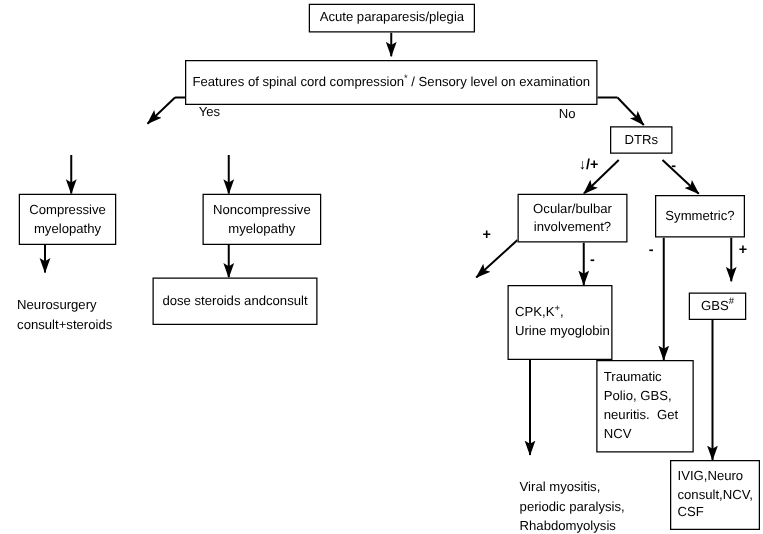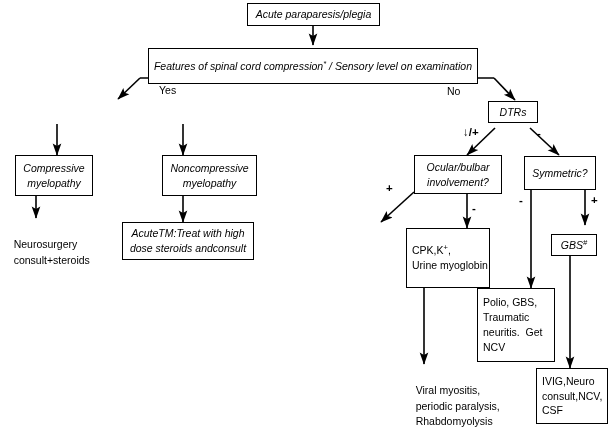--- a/index.html
+++ b/index.html
@@ -21,21 +21,21 @@
     border: 1.6px solid #000000;
     background: #ffffff;
     color: #000000;
     display: flex;
     flex-direction: column;
     justify-content: center;
     font-size: 10.5px;
     line-height: 1.42;
     z-index: 3;
   }
-  .node.center { align-items: center; text-align: center; font-style: italic; }
+  .node.center { align-items: center; text-align: center; }
   .node.left   { align-items: flex-start; text-align: left; }
   .node .ln { white-space: pre; display: block; width: 100%; }
   .node.left .ln { padding-left: 5px; }
 
   .freetext {
     position: absolute;
     color: #000000;
     font-size: 10.5px;
     line-height: 1.5;
     white-space: pre;
@@ -119,21 +119,20 @@
     <span class="ln">Compressive</span>
     <span class="ln">myelopathy</span>
   </div>
 
   <div class="node center" style="left:133px; top:155px; width:95px; height:41px;margin-left:29px;">
     <span class="ln">Noncompressive</span>
     <span class="ln">myelopathy</span>
   </div>
 
   <div class="node center" style="left:122px; top:222px; width:132px; height:38px;">
-    <span class="ln">AcuteTM:Treat with high</span>
     <span class="ln">dose steroids andconsult</span>
   </div>
 
   <div class="node center" style="left:414px; top:155px; width:88px; height:39px;">
     <span class="ln">Ocular/bulbar</span>
     <span class="ln">involvement?</span>
   </div>
 
   <div class="node center" style="left:524px; top:156px; width:72px; height:34px;">
     <span class="ln">Symmetric?</span>
@@ -142,22 +141,22 @@
   <div class="node left" style="left:406px; top:228px; width:84px; height:60px;">
     <span class="ln">CPK,K<span class="sup">+</span>,</span>
     <span class="ln">Urine myoglobin</span>
   </div>
 
   <div class="node center" style="left:551px; top:234px; width:46px; height:22px;">
     <span class="ln">GBS<span class="sup">#</span></span>
   </div>
 
   <div class="node left" style="left:477px; top:288px; width:78px; height:74px;">
+    <span class="ln">Traumatic</span>
     <span class="ln">Polio, GBS,</span>
-    <span class="ln">Traumatic</span>
     <span class="ln">neuritis.  Get</span>
     <span class="ln">NCV</span>
   </div>
 
   <div class="node left" style="left:536px; top:368px; width:72px; height:56px;">
     <span class="ln">IVIG,Neuro</span>
     <span class="ln">consult,NCV,</span>
     <span class="ln">CSF</span>
   </div>
 

